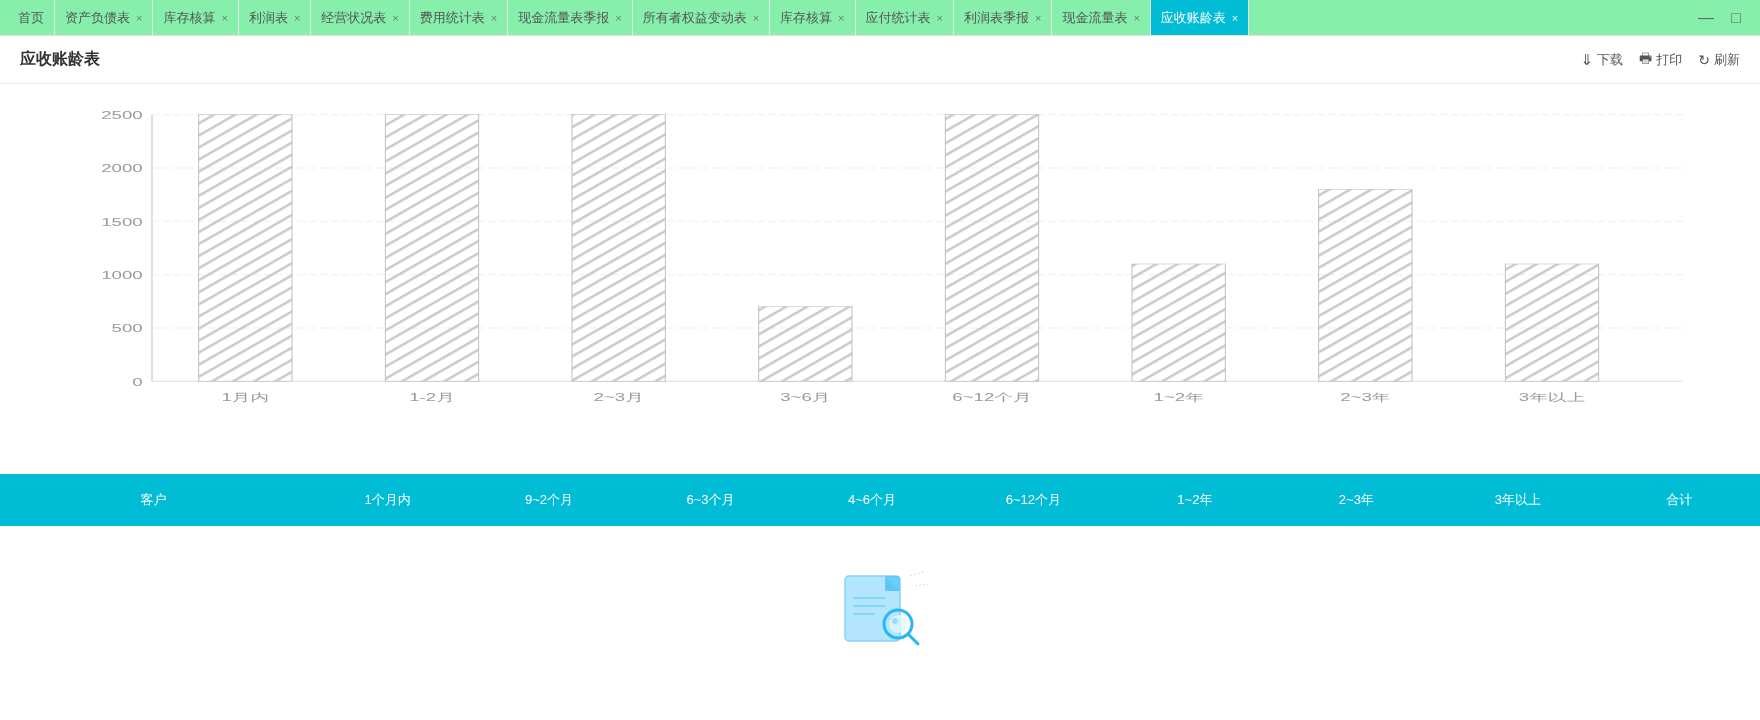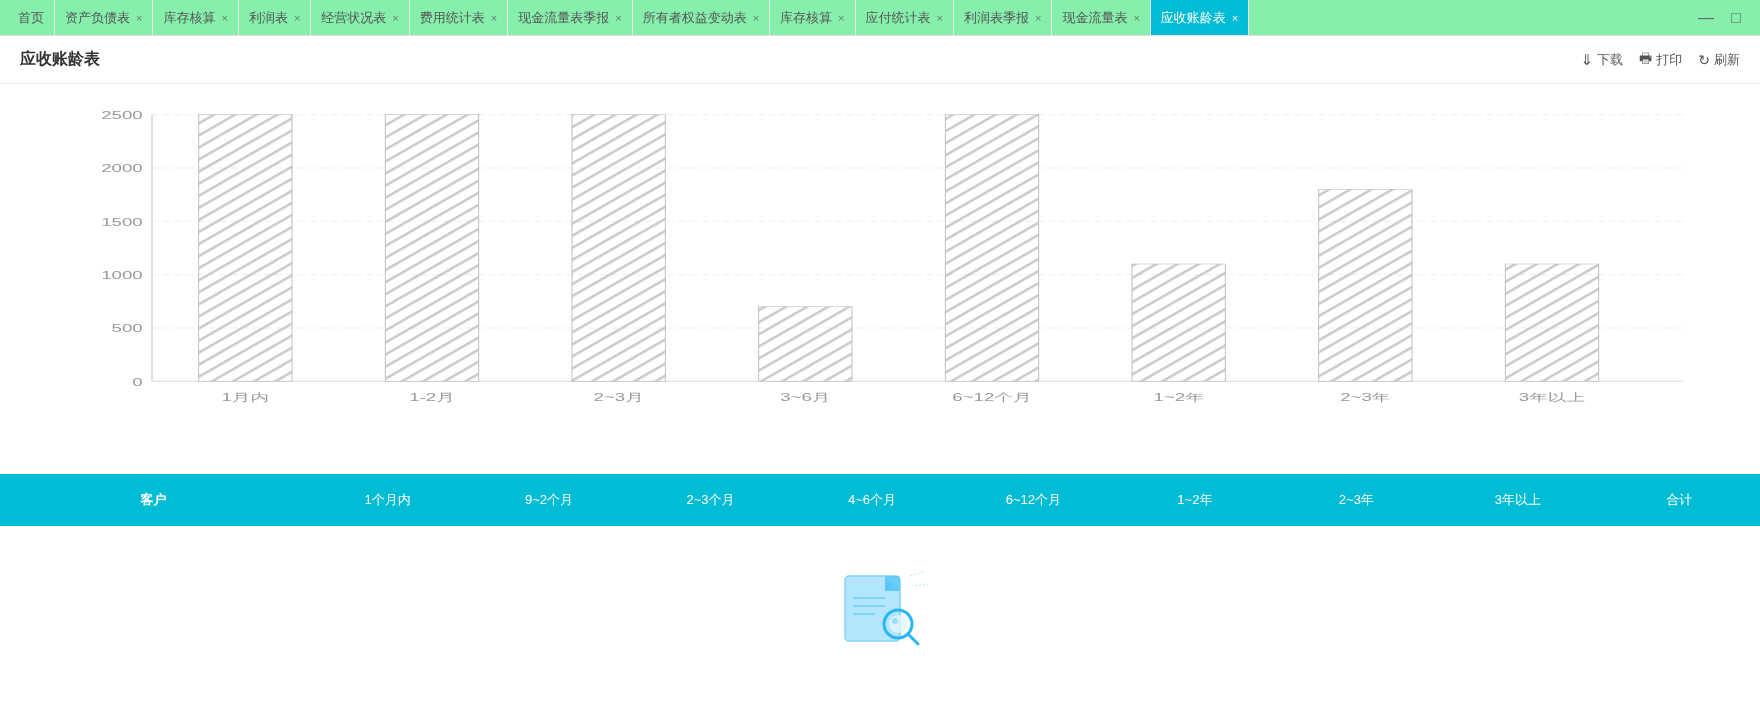--- a/index.html
+++ b/index.html
@@ -117,21 +117,20 @@
     }
     .th-cell {
       flex: 1;
       text-align: center;
       font-size: 13px;
       font-weight: 500;
       padding: 0 8px;
     }
     .th-cell.customer {
       flex: 2;
-      font-weight: bold;
     }
 
     
     .empty-state {
       display: flex;
       flex-direction: column;
       align-items: center;
       justify-content: flex-start;
       padding-top: 30px;
     }
@@ -277,21 +276,21 @@
       <text x="610" y="278" text-anchor="middle" font-size="10" fill="#999">1~2年</text>
       <text x="710" y="278" text-anchor="middle" font-size="10" fill="#999">2~3年</text>
       <text x="810" y="278" text-anchor="middle" font-size="10" fill="#999">3年以上</text>
     </svg>
   </div>
 
   <div class="table-header">
     <div class="th-cell customer">客户</div>
     <div class="th-cell">1个月内</div>
     <div class="th-cell">9~2个月</div>
-    <div class="th-cell">2~3个月</div>
+    <div class="th-cell">6~3个月</div>
     <div class="th-cell">4~6个月</div>
     <div class="th-cell">6~12个月</div>
     <div class="th-cell">1~2年</div>
     <div class="th-cell">2~3年</div>
     <div class="th-cell">3年以上</div>
     <div class="th-cell">合计</div>
   </div>
 
   <div class="empty-state">
     <div class="empty-icon">

